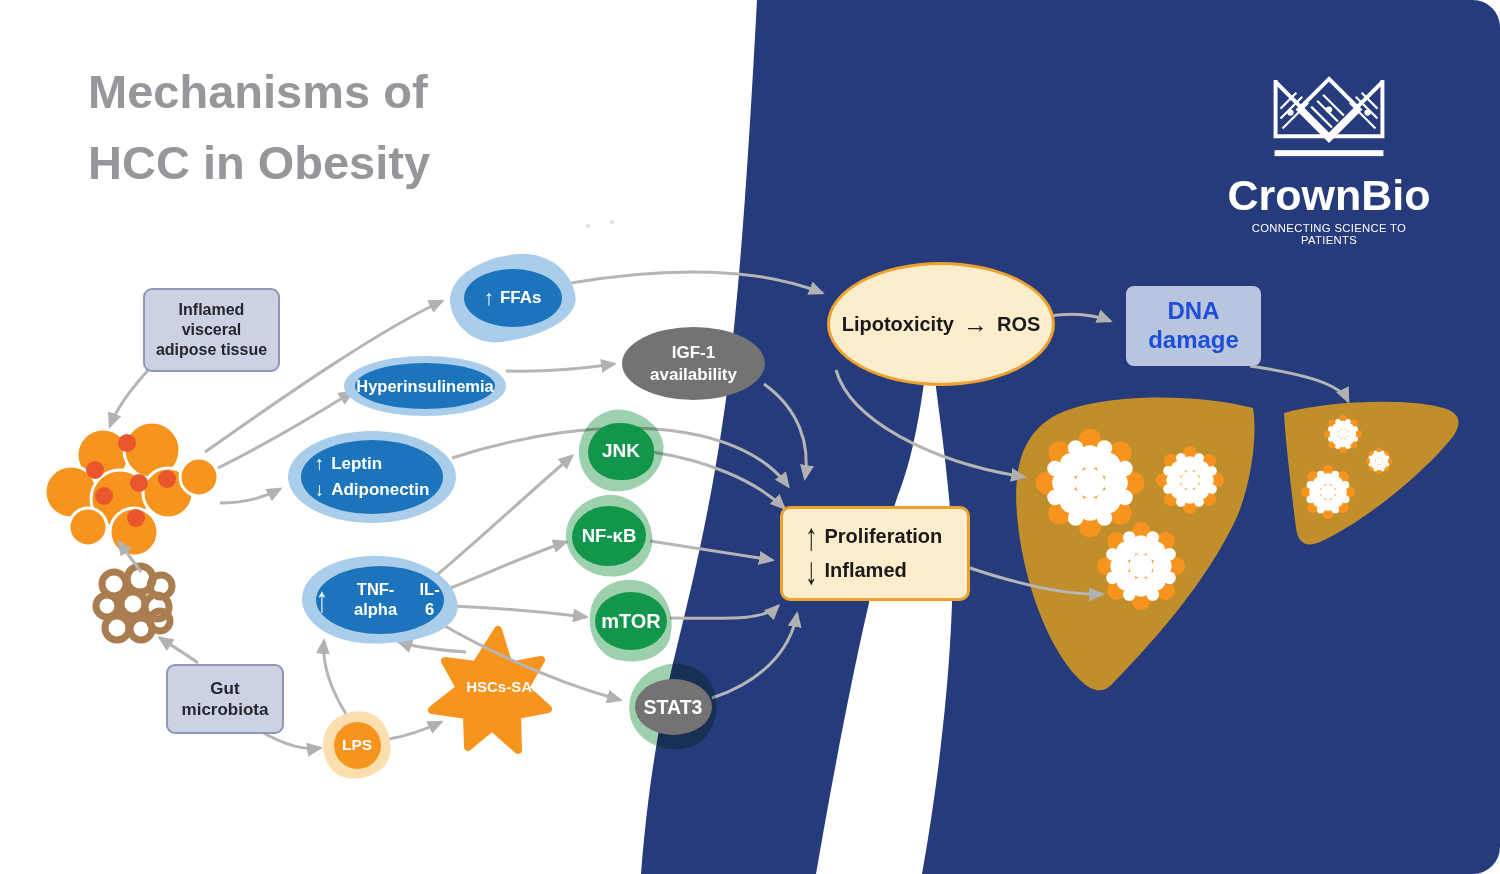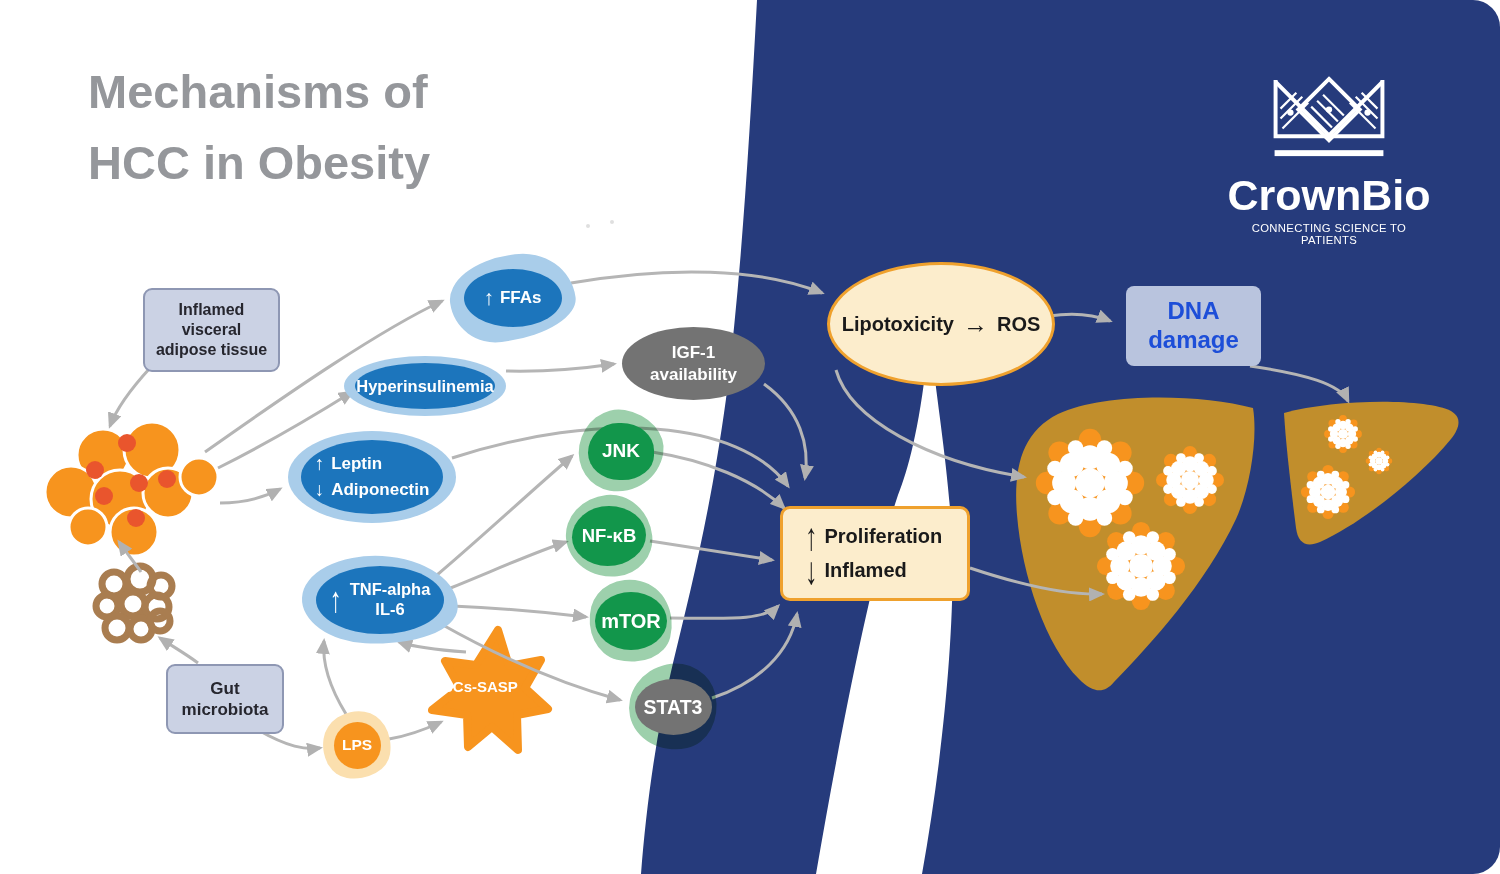--- a/index.html
+++ b/index.html
@@ -30,21 +30,21 @@
   #title{position:absolute;left:88px;top:57px;color:#95979B;font-size:47px;font-weight:bold;line-height:1.5;}
   #logo{position:absolute;left:1226px;top:73px;width:206px;text-align:center;color:#fff;}
   #logo .brand{font-size:43px;font-weight:bold;line-height:1.1;margin-top:6px;}
   #logo .tagline{font-size:11.3px;letter-spacing:0.32px;margin-top:3px;}
   .tallarrow{display:inline-block;font-size:25px;transform:scaleY(1.55);font-weight:bold;line-height:1;}
   #lipo{left:827px;top:262px;width:222px;height:118px;border-radius:50%;display:flex;
         align-items:center;justify-content:center;gap:9px;font-size:20px;}
   #lipo .rar{font-size:25px;line-height:0;}
   #prolif{left:780px;top:506px;width:190px;height:95px;border-radius:10px;display:flex;
           flex-direction:column;justify-content:center;gap:9px;padding-left:22px;box-sizing:border-box;font-size:20px;}
-  #hscs-label{position:absolute;left:432px;top:678px;width:120px;text-align:left;color:#fff;
+  #hscs-label{position:absolute;left:432px;top:678px;width:120px;text-align:right;color:#fff;
               font-weight:bold;font-size:15px;}
 </style>
 </head>
 <body>
 
 <div id="stage">
 
   <svg id="bg" width="1500" height="874" viewBox="0 0 1500 874">
     <defs>
       <marker id="ah" markerUnits="userSpaceOnUse" markerWidth="16" markerHeight="14" refX="13" refY="7" orient="auto">
@@ -240,21 +240,21 @@
           <span>Adiponectin</span>
         </div>
       </div>
     </div>
   </div>
 
   <div class="n" style="left:302px;top:556px;width:156px;height:88px;">
     <div class="halo hblue" style="border-radius:50% 50% 58% 42%/52% 55% 45% 48%;transform:rotate(3deg);"></div>
     <div class="core cblue" style="width:128px;height:68px;border-radius:50%;font-size:16.5px;gap:8px;">
       <span class="uar" style="display:inline-block;font-size:24px;transform:scaleY(1.5);">↑</span>
-      <span style="display:flex;flex-direction:column;line-height:1.2;">
+      <span style="display:flex;flex-direction:row;line-height:1.2;">
         <span>TNF-alpha</span>
         <span>IL-6</span>
       </span>
     </div>
   </div>
 
   <div class="n" style="left:622px;top:327px;width:143px;height:73px;">
     <div class="core cdeepgreen" style="width:143px;height:73px;border-radius:50%;font-size:17px;">
       <span style="display:flex;flex-direction:column;line-height:1.25;">
         <span>IGF-1</span>

